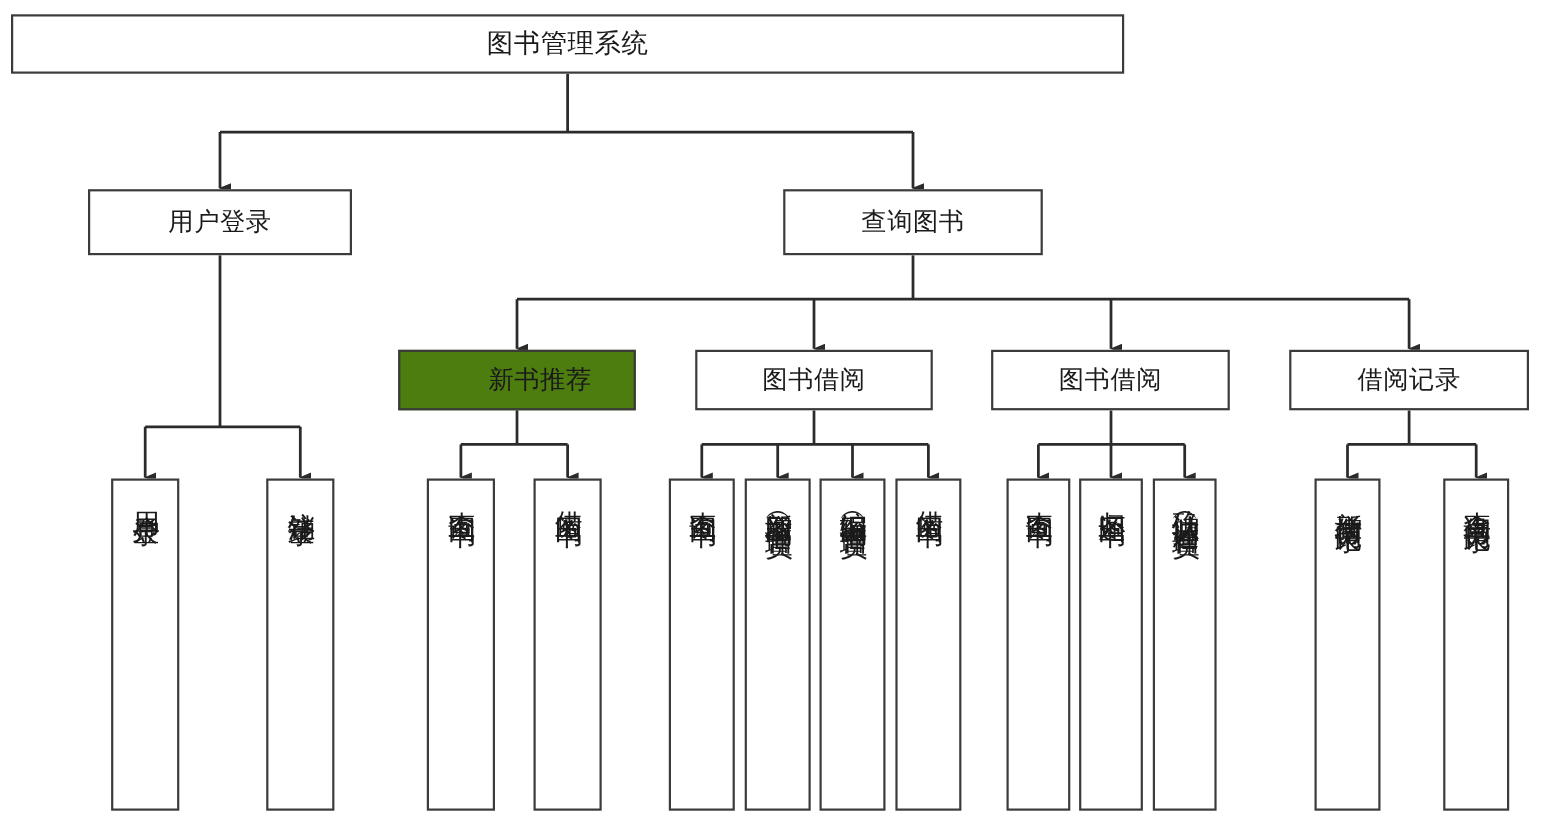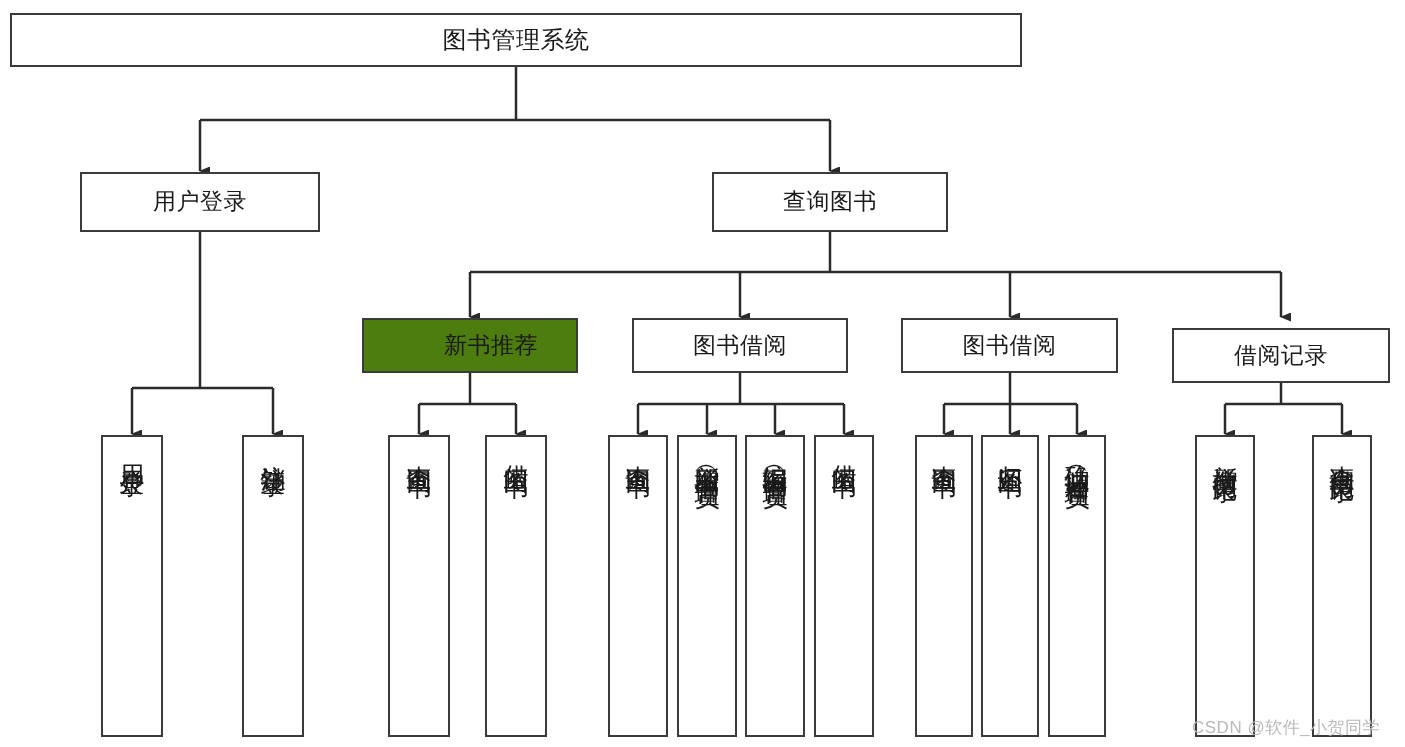--- a/index.html
+++ b/index.html
@@ -127,21 +127,21 @@
       </div>
       <div class="node horiz" id="node-n-newrec" style="left: 362px; top: 318px; width: 216px; height: 55px; border-color: rgb(59, 59, 59); background: #4d7c0f; padding-left: 42px;">
         <span class="lbl">新书推荐</span>
       </div>
       <div class="node horiz" id="node-n-borrow" style="left: 632px; top: 318px; width: 216px; height: 55px; border-color: rgb(59, 59, 59); background: rgb(255, 255, 255);">
         <span class="lbl">图书借阅</span>
       </div>
       <div class="node horiz" id="node-n-current" style="left: 901px; top: 318px; width: 217px; height: 55px; border-color: rgb(59, 59, 59); background: rgb(255, 255, 255);">
         <span class="lbl">图书借阅</span>
       </div>
-      <div class="node horiz" id="node-n-records" style="left: 1172px; top: 328px; width: 218px; height: 55px; border-color: rgb(59, 59, 59); background: rgb(255, 255, 255);">
+      <div class="node horiz" id="node-n-records" style="left: 1172px; top: 318px; width: 218px; height: 55px; border-color: rgb(59, 59, 59); background: rgb(255, 255, 255);">
         <span class="lbl">借阅记录</span>
       </div>
       <div class="node vert" id="node-l-login-1" style="left: 101px; top: 435px; width: 62px; height: 302px; border-color: rgb(59, 59, 59); background: rgb(255, 255, 255);">
         <span class="lbl">用户登录</span>
       </div>
       <div class="node vert" id="node-l-login-2" style="left: 242px; top: 435px; width: 62px; height: 302px; border-color: rgb(59, 59, 59); background: rgb(255, 255, 255);">
         <span class="lbl">注销登录</span>
       </div>
       <div class="node vert" id="node-l-new-1" style="left: 388px; top: 435px; width: 62px; height: 302px; border-color: rgb(59, 59, 59); background: rgb(255, 255, 255);">
         <span class="lbl">查询图书</span>
@@ -170,14 +170,13 @@
       <div class="node vert" id="node-l-cur-3" style="left: 1048px; top: 435px; width: 58px; height: 302px; border-color: rgb(59, 59, 59); background: rgb(255, 255, 255);">
         <span class="lbl">确认归还（管理员）</span>
       </div>
       <div class="node vert" id="node-l-rec-1" style="left: 1195px; top: 435px; width: 60px; height: 302px; border-color: rgb(59, 59, 59); background: rgb(255, 255, 255);">
         <span class="lbl">新增借阅记录</span>
       </div>
       <div class="node vert" id="node-l-rec-2" style="left: 1312px; top: 435px; width: 60px; height: 302px; border-color: rgb(59, 59, 59); background: rgb(255, 255, 255);">
         <span class="lbl">查询借阅记录</span>
       </div>
     </div>
-  <div class="watermark" style="left: 1192px; top: 716px; color: rgb(185, 185, 185);">CSDN @软件_小贺同学</div>
 </div>
 
 </body></html>

